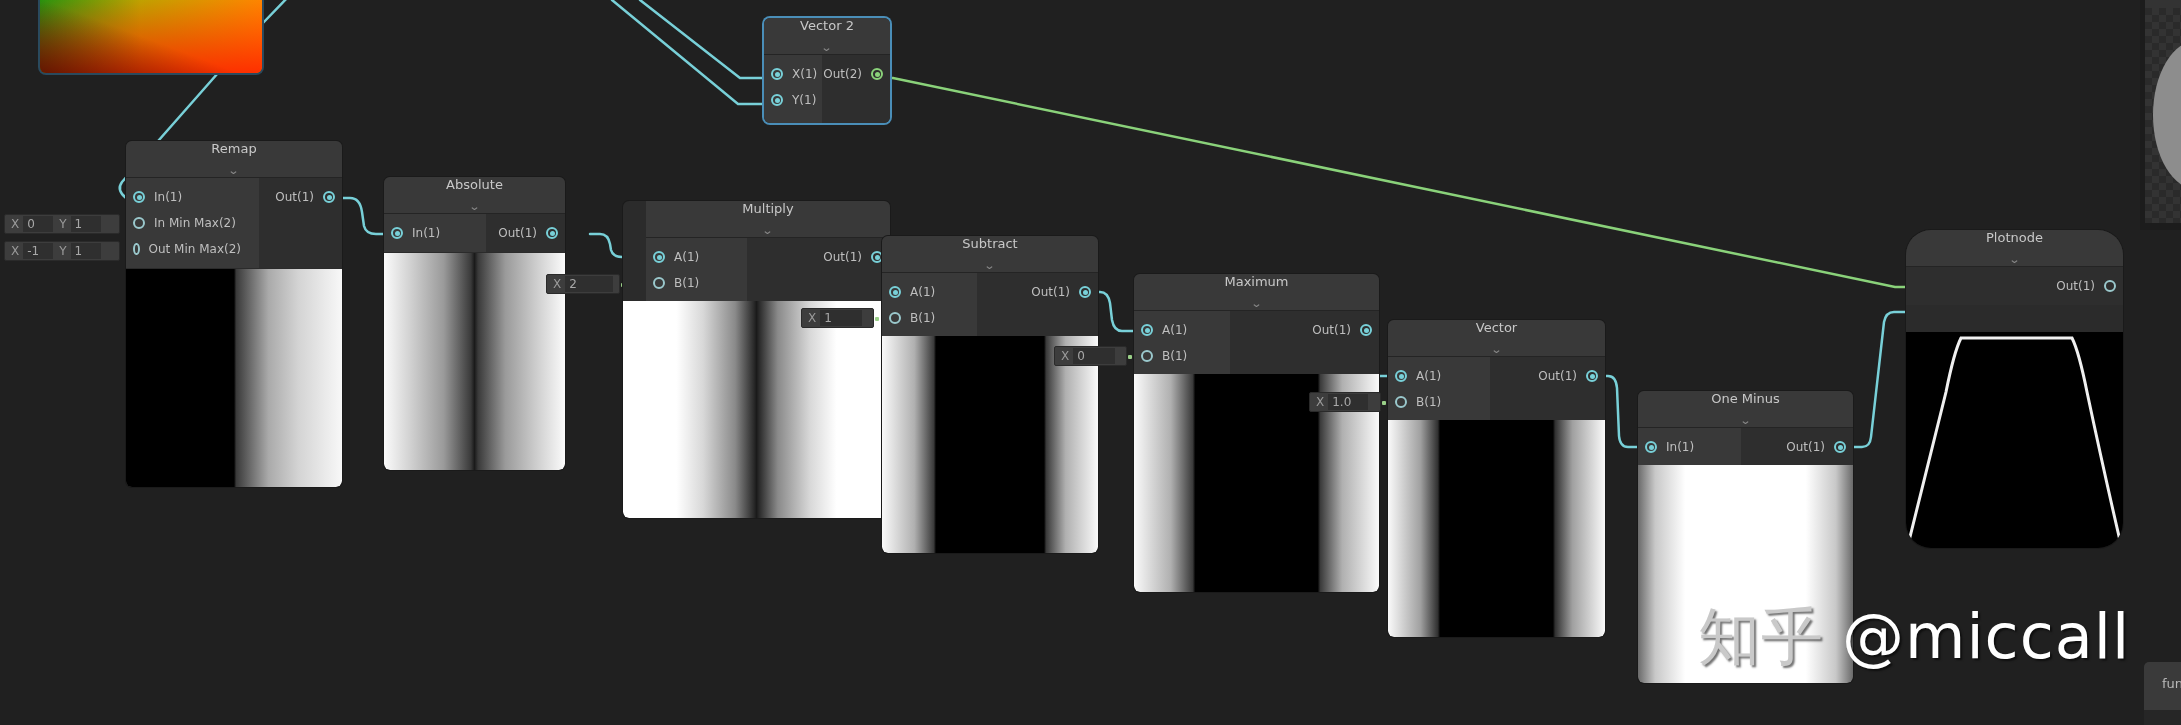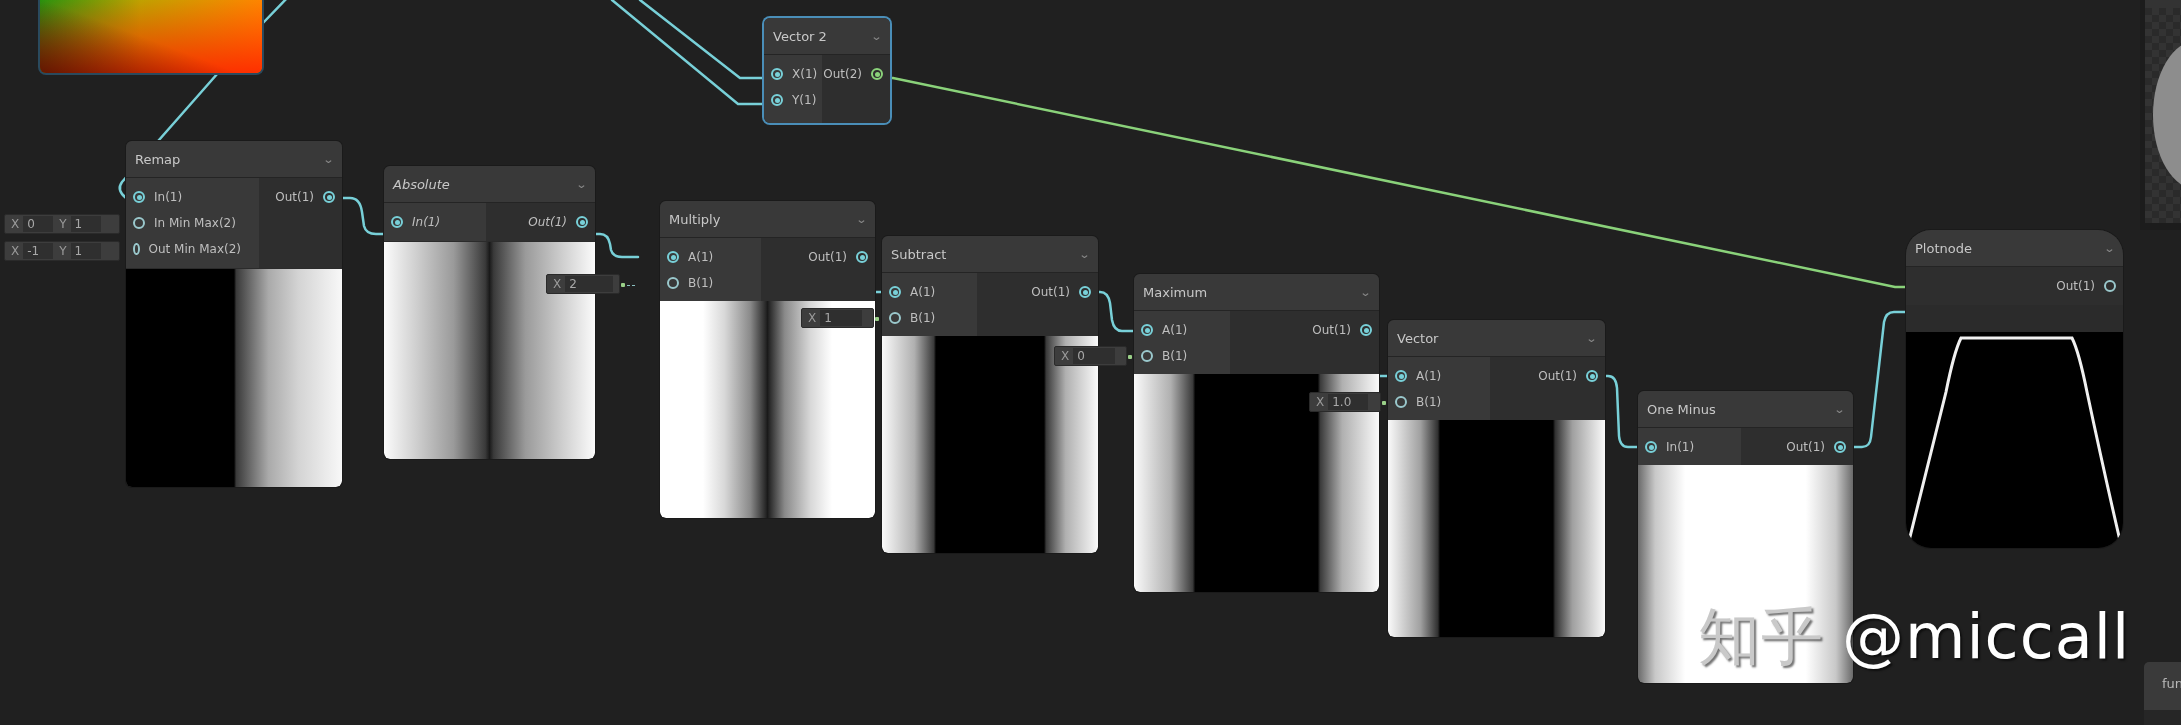--- a/index.html
+++ b/index.html
@@ -13,20 +13,21 @@
     .node {
       position:absolute; background:#2b2b2b; border-radius:6px;
       box-shadow: 0 0 0 1px #1a1a1a;
       overflow:hidden;
     }
     .node.selected { box-shadow: 0 0 0 2px #4a8eb8; }
     .node-header {
       height:36px; background:#393939; display:flex; align-items:center;
       padding:0 9px; font-size:13px; color:#c8c8c8; justify-content:space-between;
       border-bottom:1px solid #242424;
+      flex-direction:column;
     }
     .node-header .chev { font-size:11px; color:#8a8a8a; transform:scaleX(1.3); }
     .ports { display:flex; }
     .ports .in-col { background:#393939; flex:0 0 auto; padding:6px 0; }
     .ports .out-col { background:#2e2e2e; flex:1; padding:6px 0; }
     .port { height:26px; display:flex; align-items:center; font-size:12px; color:#bfbfbf; white-space:nowrap; }
     .in-col .port { padding-left:7px; padding-right:18px; }
     .out-col .port { justify-content:flex-end; padding-right:7px; }
     .dot {
       width:8px; height:8px; border-radius:50%; border:2px solid #78d0d8;
@@ -193,21 +194,21 @@
     <div class="out-col">
       <div class="port">
         <span>Out(1)</span>
         <span class="dot filled"></span>
       </div>
     </div>
   </div>
   <div class="preview" style="top:128px; background:linear-gradient(to right, #000 0%, #000 50%, #3a3a3a 51%, #aaaaaa 66%, #d4d4d4 80%, #f8f8f8 100%);"></div>
 </div>
 
-<div class="node" style="left:384px; top:166px; width:211px; height:293px;font-style:italic;">
+<div class="node" style="left:384px; top:177px; width:181px; height:293px;">
   <div class="node-header">
     <span>Absolute</span>
     <span class="chev">⌄</span>
   </div>
   <div class="ports">
     <div class="in-col" style="width:102px;">
       <div class="port">
         <span class="dot filled"></span>
         <span>In(1)</span>
       </div>
@@ -224,21 +225,21 @@
 
 <div class="const-field" style="left:546px; top:274px; width:74px;">
   <span class="lbl">X</span>
   <span class="val" style="width:40px;">2</span>
   <span class="link" style="right:-16px;">
       <span class="sq"></span>
       <span class="ln" style="width:8px;"></span>
     </span>
 </div>
 
-<div class="node" style="left:660px; top:201px; width:215px; height:317px;">
+<div class="node" style="left:623px; top:201px; width:244px; height:317px;padding-left:23px;">
   <div class="node-header">
     <span>Multiply</span>
     <span class="chev">⌄</span>
   </div>
   <div class="ports">
     <div class="in-col" style="width:101px;">
       <div class="port">
         <span class="dot filled"></span>
         <span>A(1)</span>
       </div>

